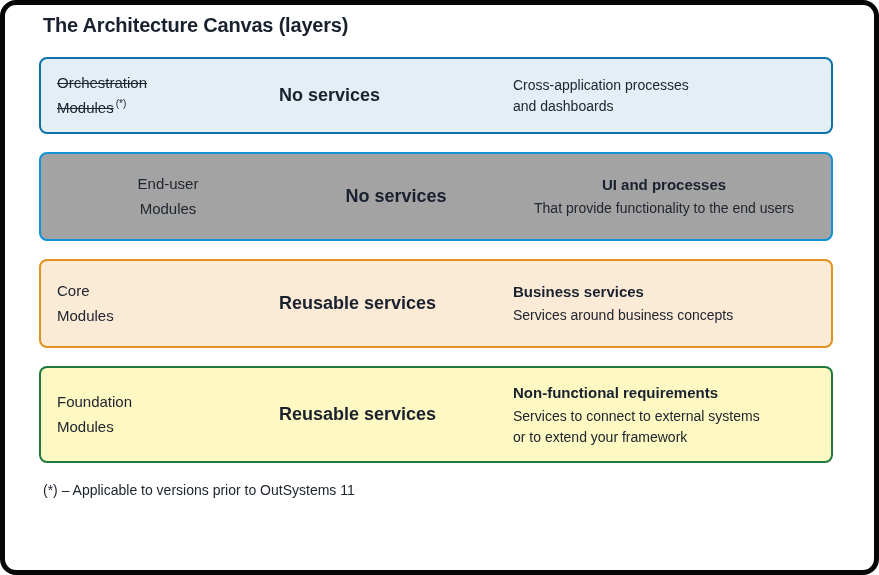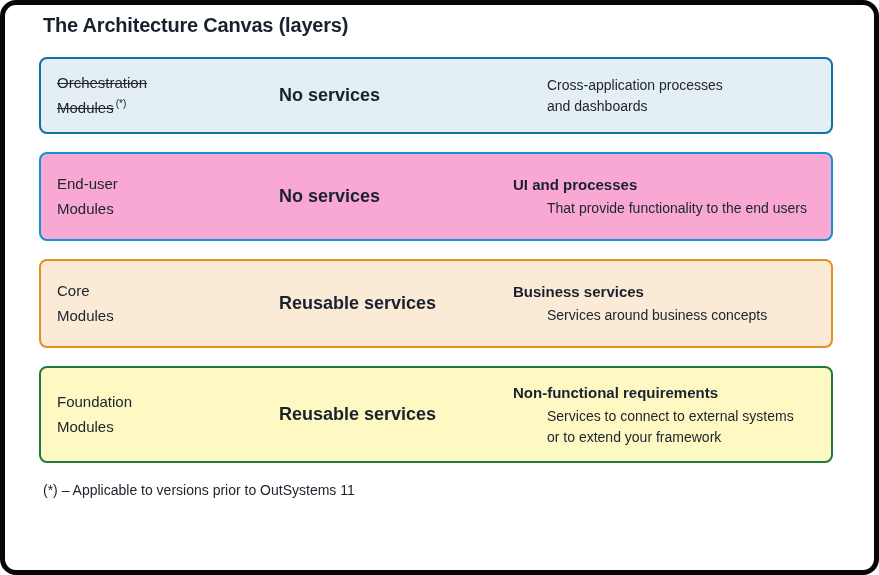--- a/index.html
+++ b/index.html
@@ -49,22 +49,23 @@
   .row-h-95 { height: 77px; }
   .row-h-89 { height: 89px; }
   .row-h-97 { height: 97px; }
 
   
   .row-orchestration {
     background: #e4eef5;
     border-color: #0e72a8;
   }
   .row-enduser {
-    background: #f9a8d4;
+    background: #a3a3a3;
     border-color: #0f93d4;
+    text-align: center;
   }
   .row-core {
     background: #fbead6;
     border-color: #e2901e;
   }
   .row-foundation {
     background: #fef9c3;
     border-color: #1f7a3c;
   }
 
@@ -109,21 +110,21 @@
     font-size: 15px;
     font-weight: bold;
     color: #19212e;
     margin-bottom: 2px;
   }
   .desc-body {
     display: block;
     font-size: 14px;
     color: #20262f;
   }
-  .desc-body .body-line { display: block; margin-left: 34px; }
+  .desc-body .body-line { display: block; }
 
   #footnote {
     font-size: 14px;
     color: #20262f;
     margin: 14px 0 0 4px;
     line-height: 1.4;
   }
 </style>
 </head>
 <body>

